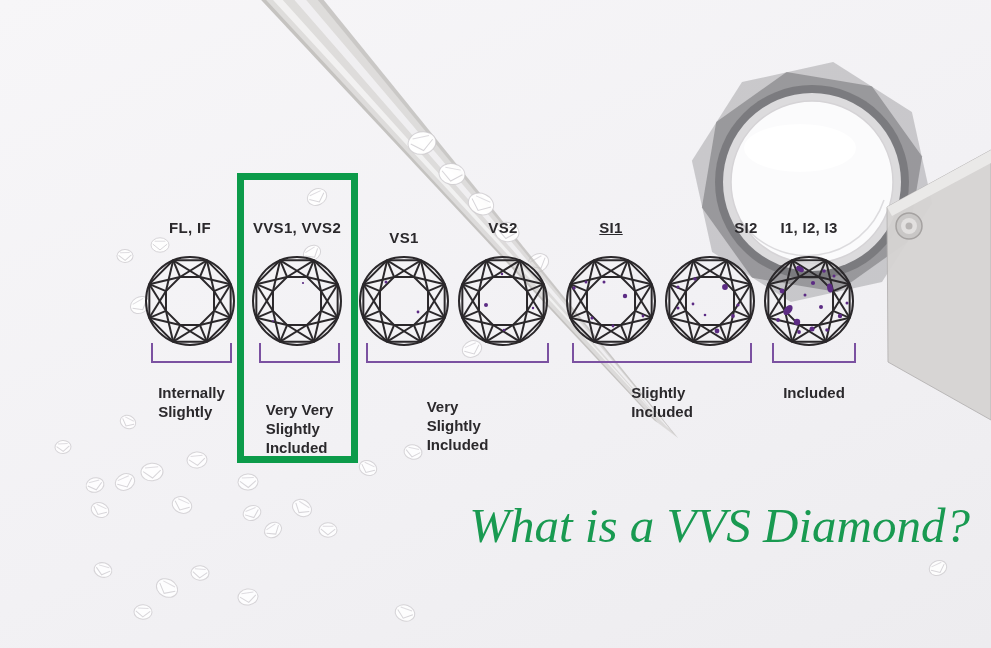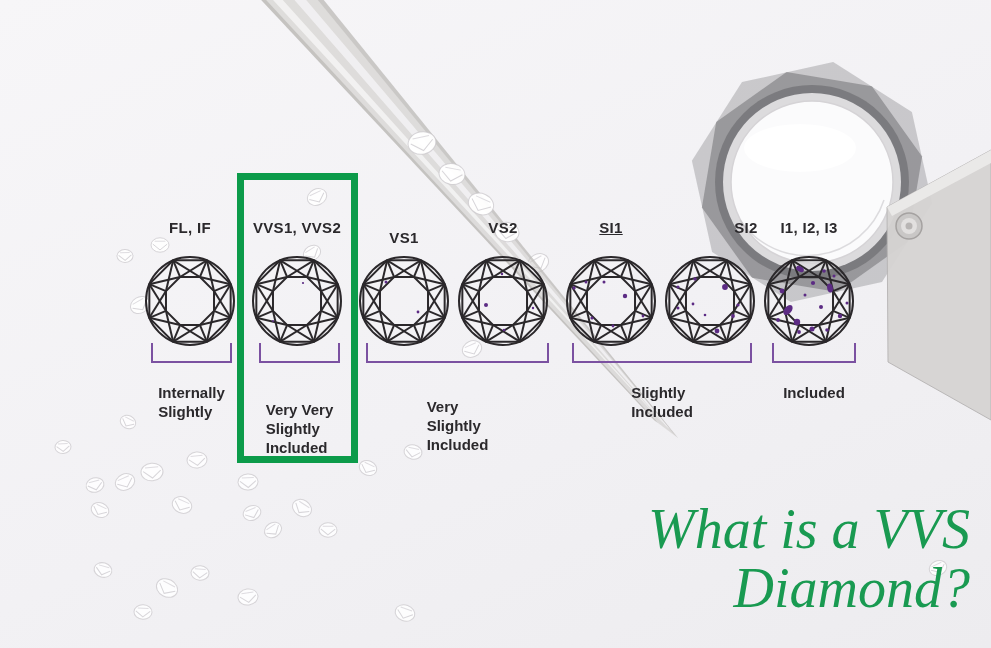--- a/index.html
+++ b/index.html
@@ -25,21 +25,21 @@
     font-weight:bold;font-size:15px;line-height:19px;text-align:left;
     color:var(--ink);white-space:nowrap;
   }
   .hibox{
     position:absolute;box-sizing:border-box;
     border:7px solid var(--green);
   }
   .headline{
     position:absolute;left:430px;top:500px;width:540px;text-align:right;
     font-family:"Liberation Serif","DejaVu Serif",serif;font-style:italic;
-    font-size:56px;line-height:1.05;color:var(--headline-green);
+    font-size:49px;line-height:1.05;color:var(--headline-green);
   }
 </style>
 </head>
 <body>
 
 <div class="stage" style="--ink: #2b292c; --green: #0c9b4a; --purple: #7b51a1; --headline-green: #199a51;">
     <svg class="bg-svg" width="991" height="648">
       <g>
         <g transform="rotate(-15 95 485)">
           <ellipse cx="95" cy="485" rx="9" ry="7.2" fill="rgba(255,255,255,0.85)" stroke="rgba(200,197,201,0.7)" stroke-width="1"></ellipse>

